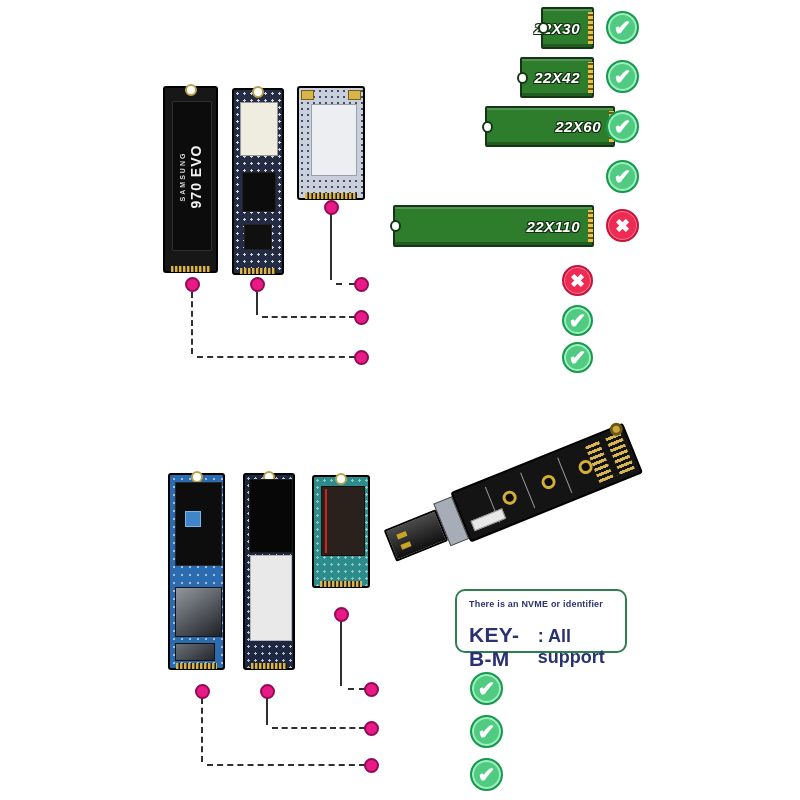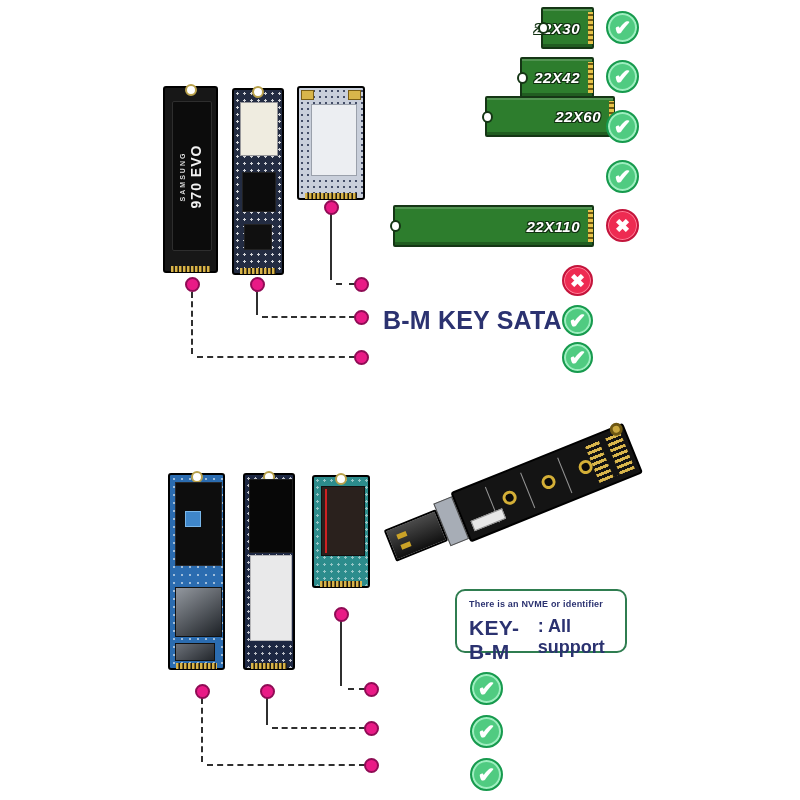--- a/index.html
+++ b/index.html
@@ -56,21 +56,21 @@
               display:flex; align-items:center; justify-content:flex-end;
               box-shadow:inset 0 2px 0 rgba(255,255,255,.18), inset 0 -3px 0 rgba(0,0,0,.25); }
   .bar-label { color:#fff; font-style:italic; font-weight:800; font-size:15px; letter-spacing:.5px;
                padding-right:12px; text-shadow:1px 1px 0 #113011, -1px -1px 0 #113011, 1px -1px 0 #113011, -1px 1px 0 #113011; }
   .bar-notch { position:absolute; left:-5px; top:50%; margin-top:-6px; width:11px; height:12px;
                border-radius:50%; background:#fff; border:2px solid #153615; }
   .bar-pins { position:absolute; right:-1px; top:3px; bottom:3px; width:5px;
               background:repeating-linear-gradient(0deg,#e6c34a 0 3px,#6d5713 3px 5px); }
   .bar-30  { left:541px; top:7px;   width:53px;  height:42px; }
   .bar-42  { left:520px; top:57px;  width:74px;  height:41px; }
-  .bar-60  { left:485px; top:96px; width:130px; height:41px; }
+  .bar-60  { left:485px; top:106px; width:130px; height:41px; }
   .bar-80  { left:446px; top:156px; width:148px; height:41px; }
   .bar-110 { left:393px; top:205px; width:201px; height:42px; }
 
   
   .status { position:absolute; border-radius:50%; display:flex; align-items:center; justify-content:center;
             color:#fff; font-weight:bold; }
   .status[data-status="pass"] { background:#50cb81; border:2px solid #179a4e; box-shadow:inset 0 0 0 2px #9feec0; }
   .status[data-status="fail"] { background:#ee2b52; border:2px solid #c3153c; box-shadow:inset 0 0 0 1px #ff7d97; }
   .status::after { font-size:21px; line-height:1; }
   .status[data-status="pass"]::after { content:"✔"; }
@@ -134,21 +134,21 @@
   .silk { position:absolute; top:6px; bottom:6px; width:1px; background:rgba(255,255,255,.55); }
   .silk.k1 { left:32px; } .silk.k2 { left:70px; } .silk.k3 { left:110px; }
   .pcb-sticker { position:absolute; left:6px; bottom:7px; width:34px; height:11px; background:#e8e8e8; border:1px solid #8e8e8e; }
   .pcb-nut { position:absolute; right:0px; top:-5px; width:13px; height:13px; border-radius:50%;
              background:#caa83f; border:3px solid #6d5713; }
 
   
   .info-box { position:absolute; left:455px; top:589px; width:172px; height:64px; background:#fff;
               border:2px solid #2f7d50; border-radius:10px; padding:8px 10px 6px 12px; }
   .info-line1 { color:#2b3270; font-size:9px; font-weight:bold; letter-spacing:.2px; }
-  .info-line2 { margin-top:7px; display:flex; align-items:flex-start; color:#2b3270; }
+  .info-line2 { margin-top:14px; display:flex; align-items:center; color:#2b3270; }
   .info-key { font-size:21px; font-weight:800; letter-spacing:.3px; }
   .info-suffix { font-size:18px; font-weight:bold; margin-left:2px; }
 </style>
 </head>
 <body>
 
 <div class="canvas">
 
   <div class="ssd card1">
     <span class="notch"></span>
@@ -196,21 +196,20 @@
     <span class="bar-label">22X110</span>
     <span class="bar-pins"></span>
   </div>
 
   <span class="status s33 bst-1" data-status="pass"></span>
   <span class="status s33 bst-2" data-status="pass"></span>
   <span class="status s33 bst-3" data-status="pass"></span>
   <span class="status s33 bst-4" data-status="pass"></span>
   <span class="status s33 bst-5" data-status="fail"></span>
 
-  <div class="key-label kl-2">B-M KEY SATA</div>
 
   <span class="status s31 kst-1" data-status="fail"></span>
   <span class="status s31 kst-2" data-status="pass"></span>
   <span class="status s31 kst-3" data-status="pass"></span>
 
   <span class="line dash v ln-t1v"></span>
   <span class="line dash h ln-t1h"></span>
   <span class="line v ln-t2v"></span>
   <span class="line dash h ln-t2h"></span>
   <span class="line v ln-t3v"></span>

